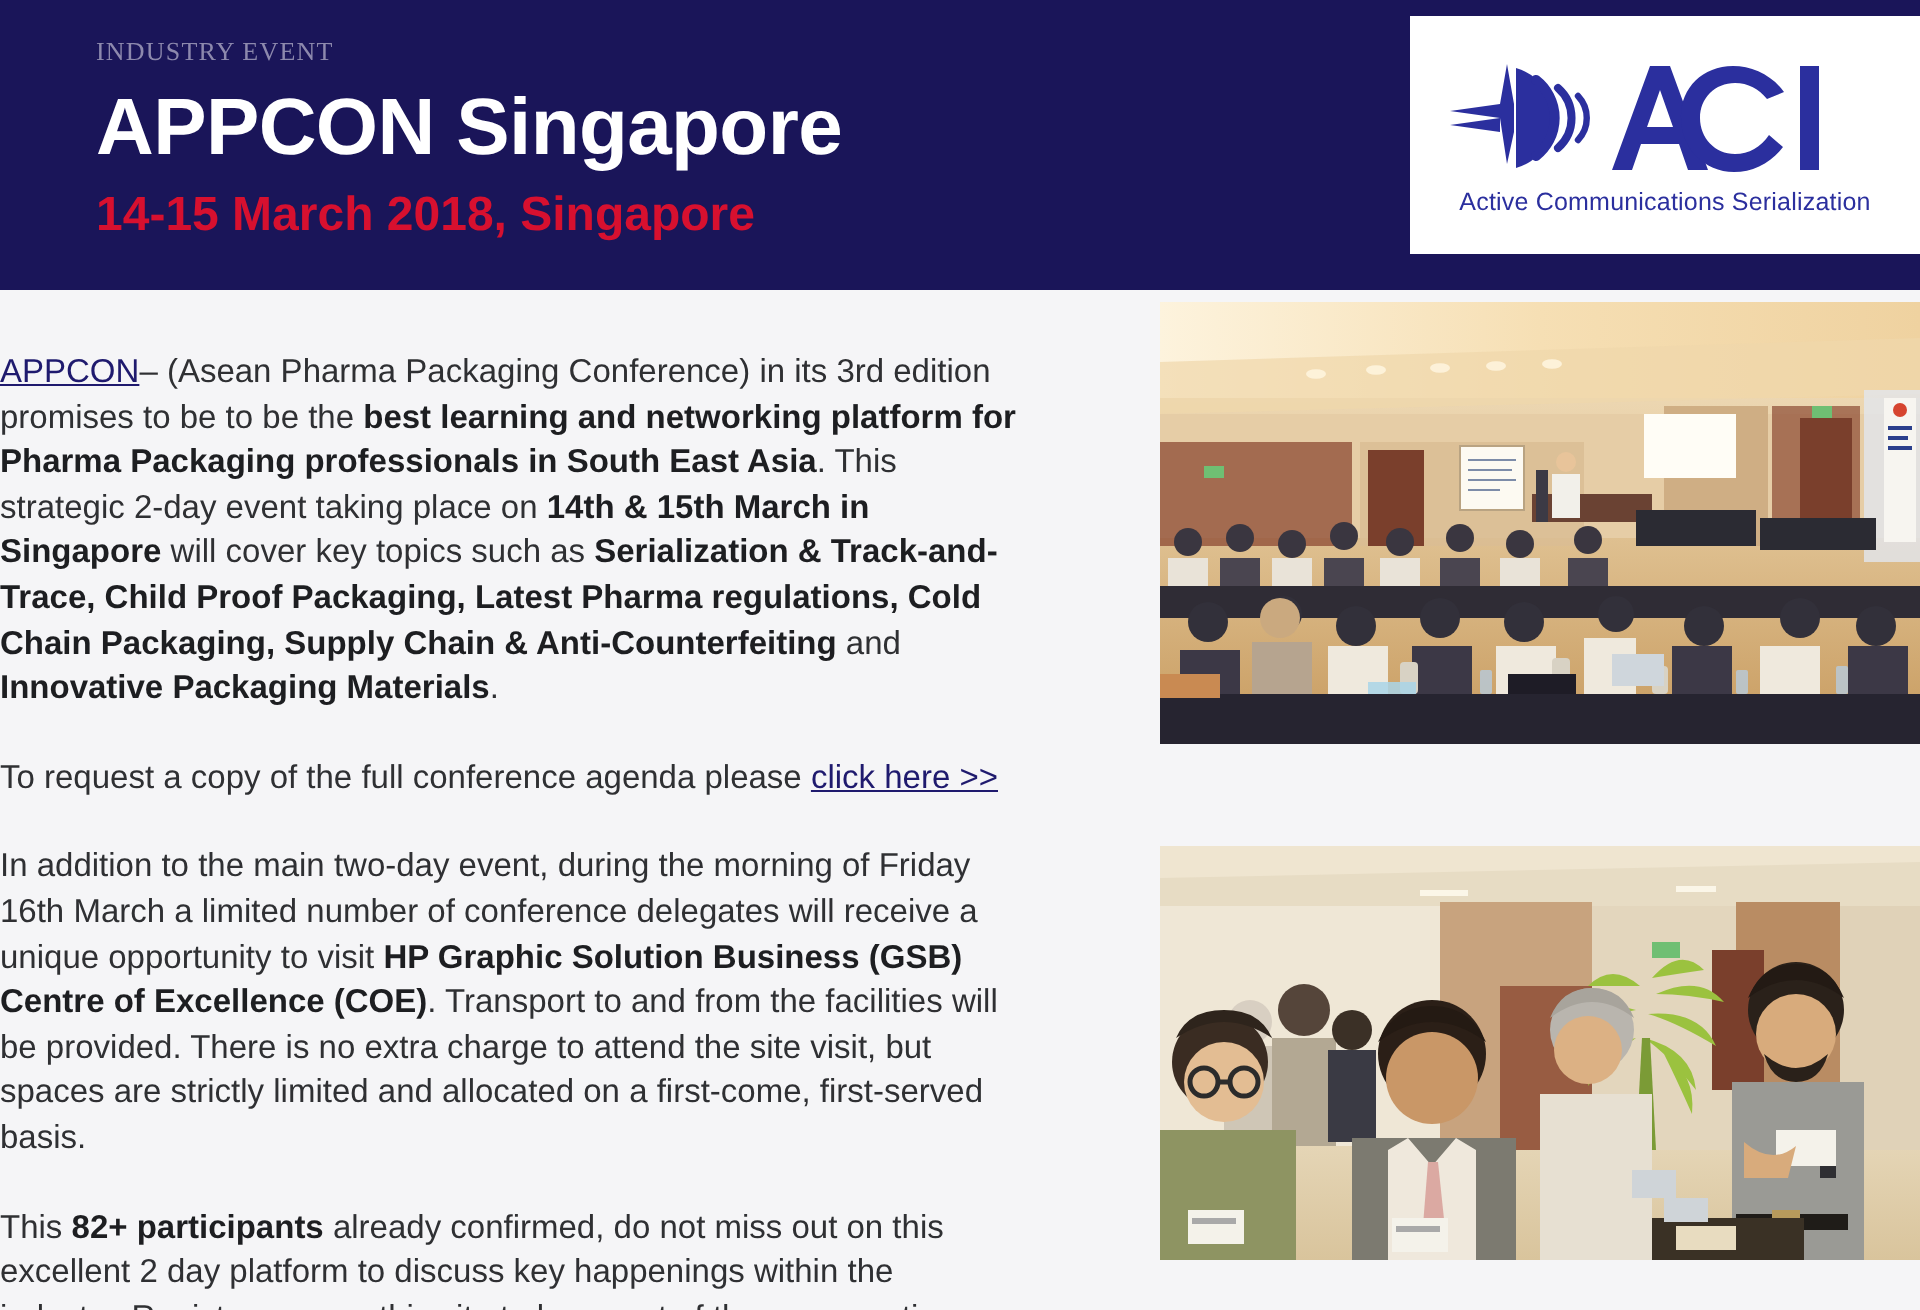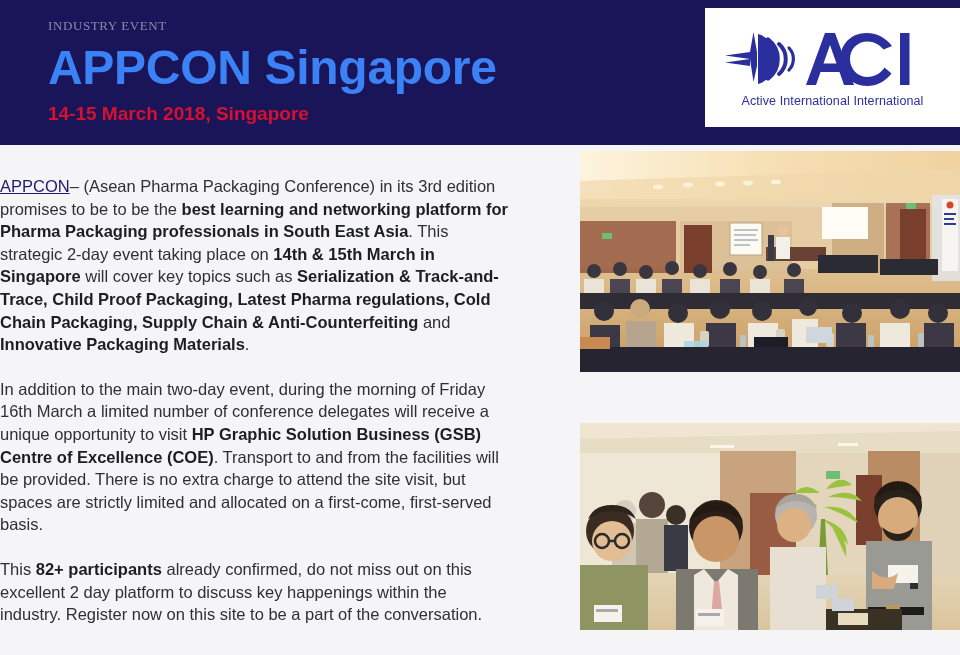--- a/index.html
+++ b/index.html
@@ -34,29 +34,29 @@
   .eyebrow {
     font-family: "Liberation Serif", serif;
     font-size: 13px;
     letter-spacing: 0.6px;
     color: #8d89ad;
     margin: 19px 0 0 0;
     line-height: 1.1;
     text-transform: uppercase;
   }
   .event-title {
-    font-size: 48px;
+    font-size: 40px;
     font-weight: bold;
-    color: #3b82f6;
+    color: #ffffff;
     line-height: 1.05;
     margin: 10px 0 0 0;
     letter-spacing: -0.3px;
   }
   .event-date {
-    font-size: 19px;
+    font-size: 24px;
     font-weight: bold;
     color: #d7102f;
     line-height: 1.1;
     margin: 10px 0 0 0;
   }
 
   .logo-box {
     position: absolute;
     left: 705px;
     top: 8px;
@@ -149,30 +149,31 @@
           <path d="M65 18 A16 16 0 0 1 65 40" stroke="#2b2f9e" stroke-width="3.2" fill="none" stroke-linecap="round"></path>
         </g>
 
         <g fill="#2b2f9e">
           <path d="M82 55 L101 3 L111 3 L130 55 L120 55 L115.5 42 L96.5 42 L92 55 Z M99.5 33.5 L112.5 33.5 L106 15 Z"></path>
           <path d="M168 16 C162 7.5 152 3 142.5 3 C127 3 116 14.5 116.5 29 L116.5 29 C116.5 44 128 56 143 56 C152.5 56 161.5 51.5 167.5 43.5 L160.5 37.5 C156.5 43.5 150.5 47 143.5 47 C133.5 47 126 39 126 29 C126 19 133.5 11.5 143.5 11.5 C150 11.5 155.5 14.5 159.5 19.5 Z"></path>
           <rect x="176" y="3" width="9.5" height="52"></rect>
         </g>
       </svg>
     </div>
-    <div class="logo-tagline">Active International International</div>
+    <div class="logo-tagline">Active Communications Serialization</div>
   </div>
 </div>
 
 <div class="content">
 
   <div class="copy">
 
     <p><a href="#">APPCON</a><span>– (Asean Pharma Packaging Conference) in its 3rd edition promises to be to be the </span><b>best learning and networking platform for Pharma Packaging professionals in South East Asia</b><span>. This strategic 2-day event taking place on </span><b>14th &amp; 15th March in Singapore</b><span> will cover key topics such as </span><b>Serialization &amp; Track-and-Trace, Child Proof Packaging, Latest Pharma regulations, Cold Chain Packaging, Supply Chain &amp; Anti-Counterfeiting</b><span> and </span><b>Innovative Packaging Materials</b><span>.</span></p>
 
+    <p><span>To request a copy of the full conference agenda please </span><a href="#">click here &gt;&gt;</a></p>
 
     <p><span>In addition to the main two-day event, during the morning of Friday 16th March a limited number of conference delegates will receive a unique opportunity to visit </span><b>HP Graphic Solution Business (GSB) Centre of Excellence (COE)</b><span>. Transport to and from the facilities will be provided. There is no extra charge to attend the site visit, but spaces are strictly limited and allocated on a first-come, first-served basis.</span></p>
 
     <p><span>This </span><b>82+ participants</b><span> already confirmed, do not miss out on this excellent 2 day platform to discuss key happenings within the industry. Register now on this site to be a part of the conversation.</span></p>
 
   </div>
 
   <div class="media">
 
     <div class="photo photo-hall">

